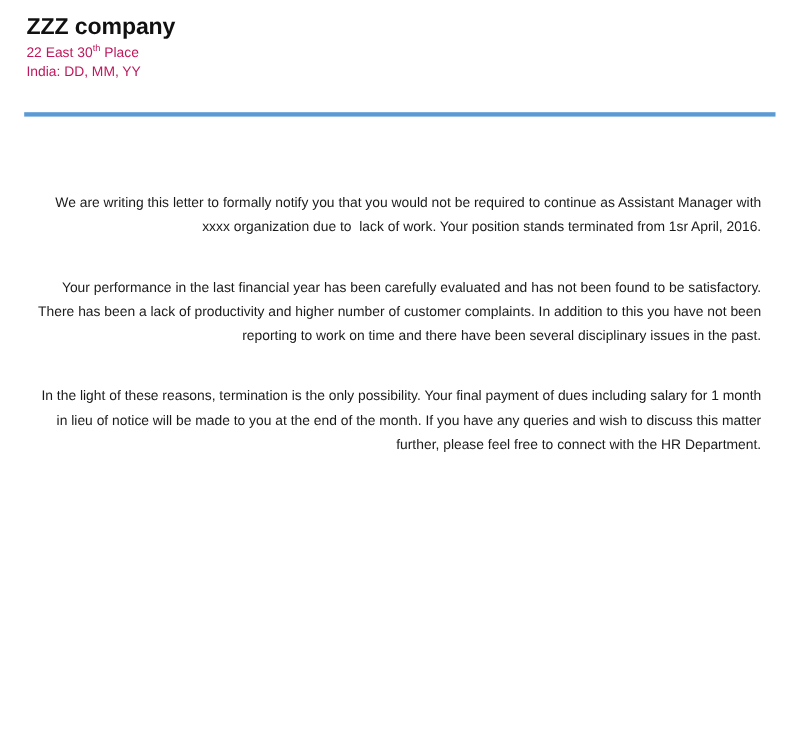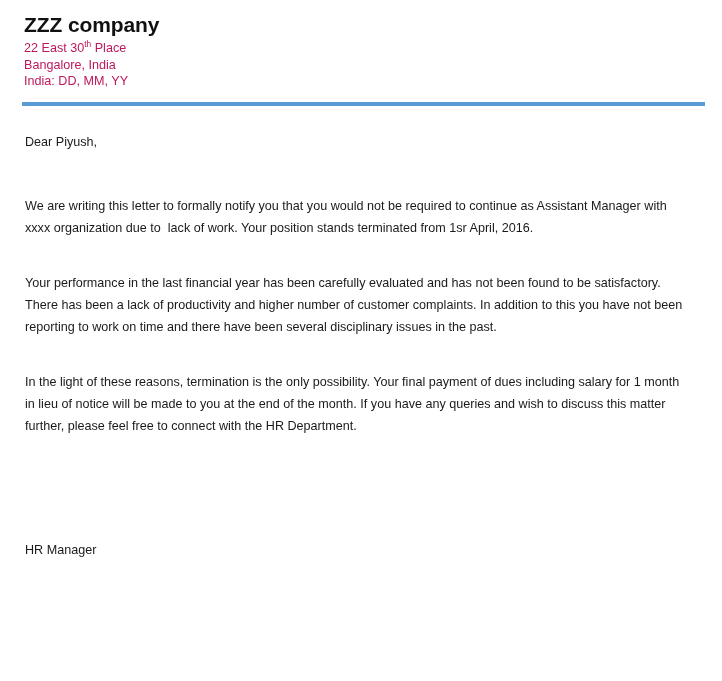--- a/index.html
+++ b/index.html
@@ -78,21 +78,21 @@
     font-size: 12.6px;
     line-height: 22px;
     margin: 0;
     white-space: pre;
   }
 
   .para {
     font-size: 12.6px;
     line-height: 22px;
     margin: 0;
-    text-align: left;
+    text-align: right;
     white-space: pre-wrap;
   }
 
   .gap-after-salutation { height: 42px; }
   .gap-between-paras    { height: 33px; }
   .gap-before-regards   { height: 40px; }
   .gap-signature        { height: 62px; }
 
   .closing {
     font-size: 12.6px;
@@ -104,44 +104,41 @@
 </head>
 <body>
 
 <div class="page">
 
   <div class="letterhead">
     <div class="company-name">ZZZ company</div>
 
     <div class="address-line"><span>22 East 30</span><sup>th</sup><span> Place</span></div>
 
-    <div class="address-line">Bangalore, India</div>
 
     <div class="address-line">India: DD, MM, YY</div>
   </div>
 
   <div class="accent-rule" style="background: rgb(91, 155, 213);"></div>
 
   <div class="letter-body">
 
-    <div class="salutation">Dear Piyush,</div>
 
     <div class="gap-after-salutation"></div>
 
     <div class="para">We are writing this letter to formally notify you that you would not be required to continue as Assistant Manager with xxxx organization due to  lack of work. Your position stands terminated from 1sr April, 2016.</div>
 
     <div class="gap-between-paras"></div>
 
     <div class="para">Your performance in the last financial year has been carefully evaluated and has not been found to be satisfactory. There has been a lack of productivity and higher number of customer complaints. In addition to this you have not been reporting to work on time and there have been several disciplinary issues in the past.</div>
 
     <div class="gap-between-paras"></div>
 
     <div class="para">In the light of these reasons, termination is the only possibility. Your final payment of dues including salary for 1 month in lieu of notice will be made to you at the end of the month. If you have any queries and wish to discuss this matter further, please feel free to connect with the HR Department.</div>
 
     <div class="gap-before-regards"></div>
 
 
     <div class="gap-signature"></div>
 
-    <div class="closing">HR Manager</div>
   </div>
 
 </div>
 
 </body></html>

